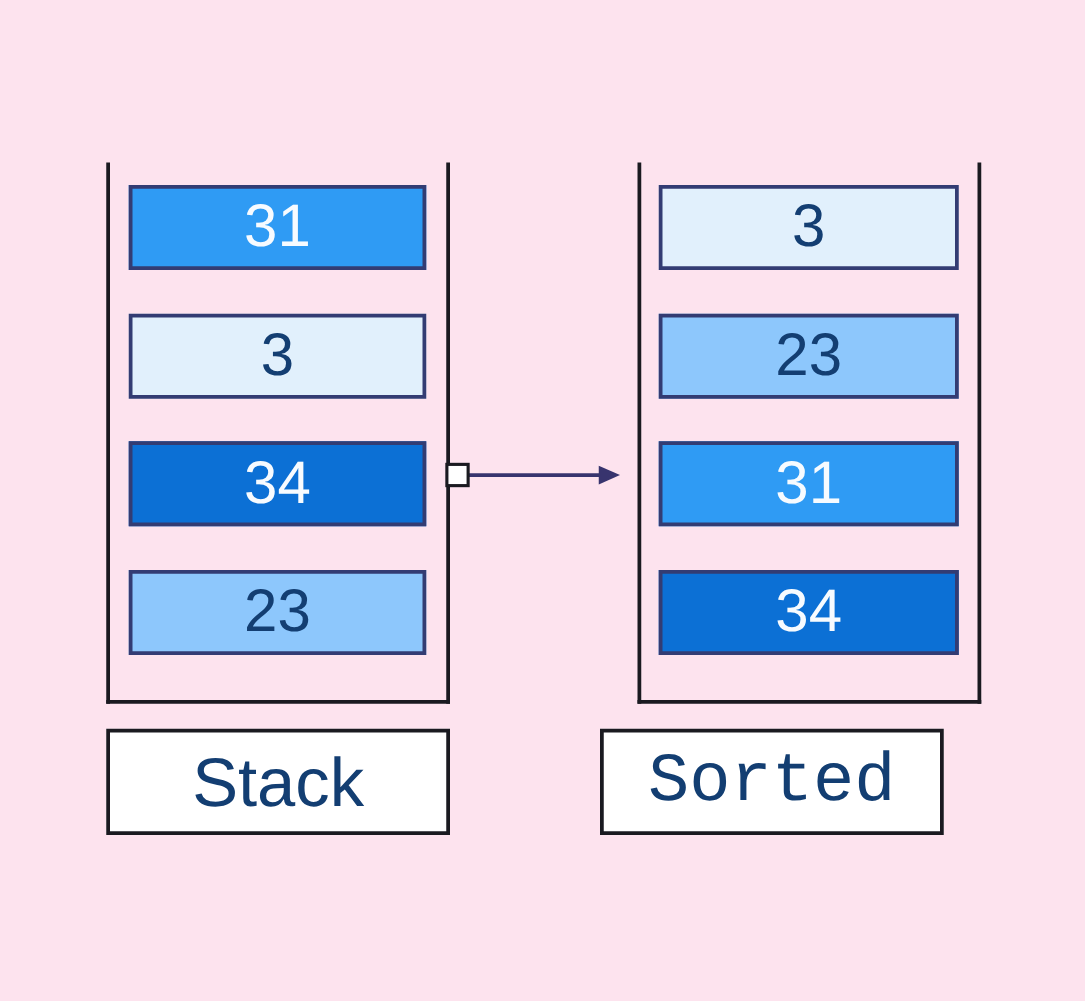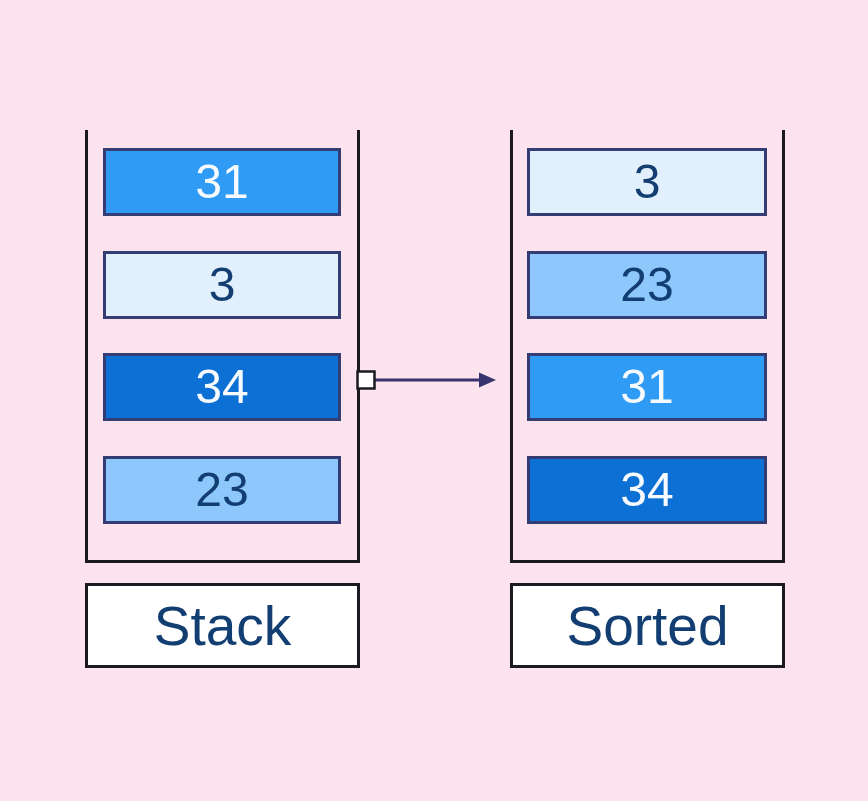--- a/index.html
+++ b/index.html
@@ -62,21 +62,21 @@
     width: 275px;
     background: var(--label-bg);
     border: 3px solid var(--label-border);
     display: flex;
     align-items: center;
     justify-content: center;
     font-size: 55px;
     color: var(--label-text);
   }
   .plate.stack  { left: 85px; }
-  .plate.sorted { left: 510px; }
+  .plate.sorted { left: 480px; font-family: Liberation Mono, monospace; }
 
   
   .arrow-svg { position: absolute; left: 350px; top: 362px; width: 160px; height: 36px; }
   .arrow-line { stroke: var(--arrow); stroke-width: 3; }
   .arrow-head { fill: var(--arrow); }
   .arrow-square { fill: var(--arrow-square-fill); stroke: var(--arrow-square-border); stroke-width: 2.5; }
 </style>
 </head>
 <body>
 

